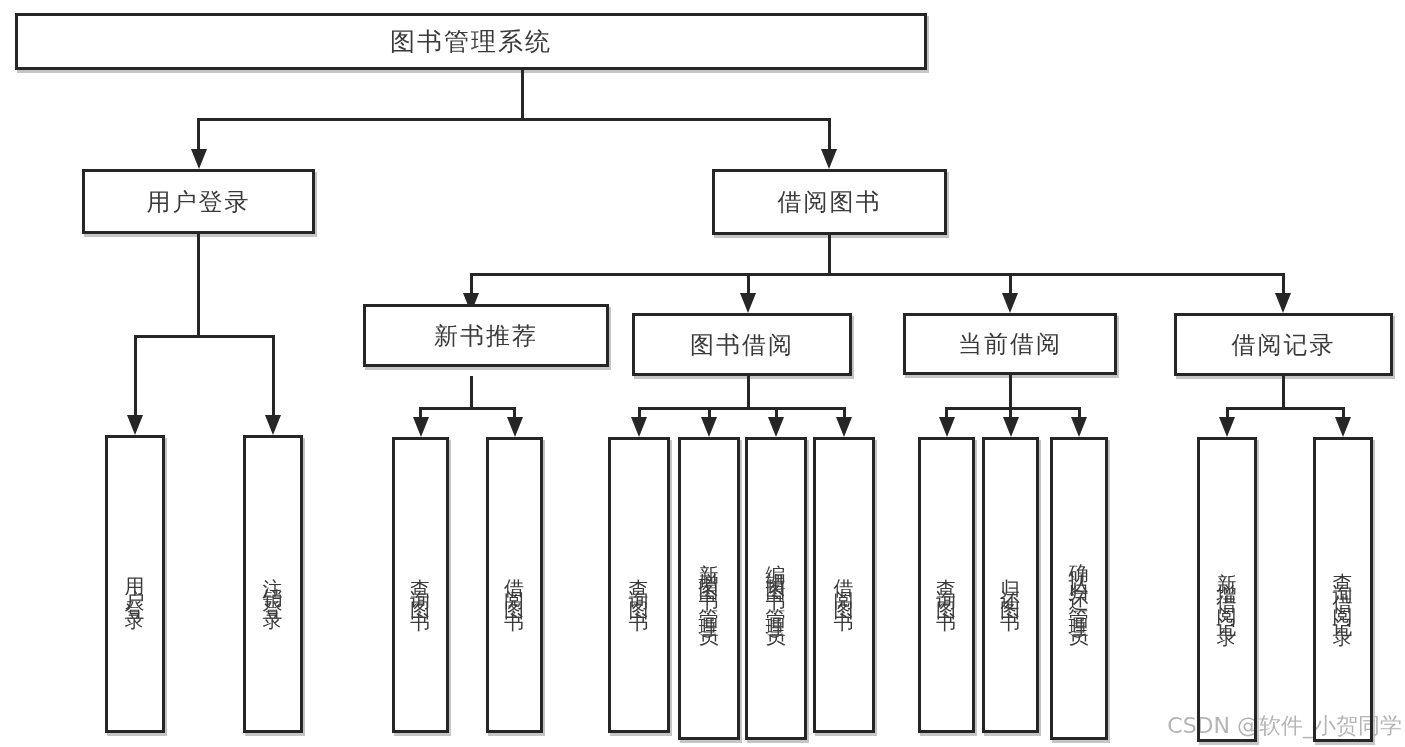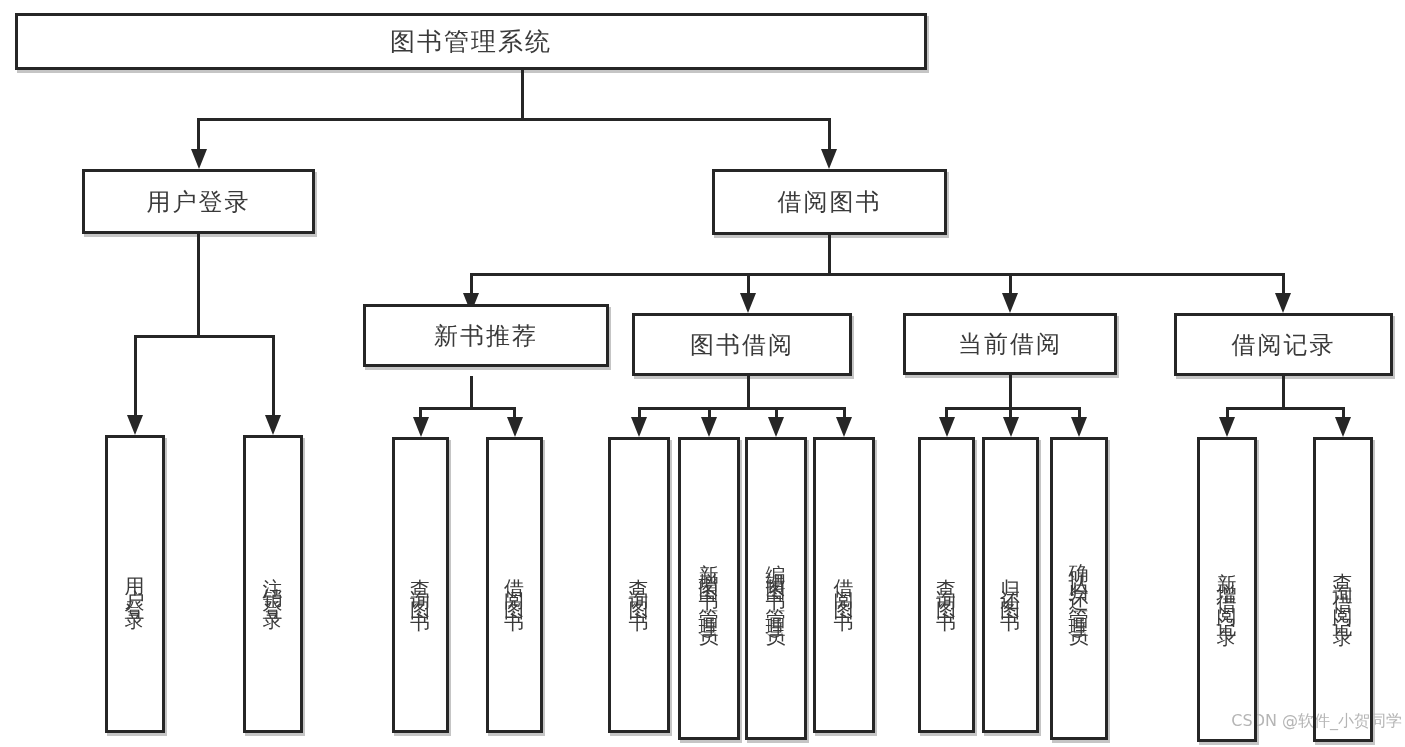--- a/index.html
+++ b/index.html
@@ -43,21 +43,21 @@
     position: absolute;
     width: 0; height: 0;
     border-left: 8px solid transparent;
     border-right: 8px solid transparent;
     border-top: 20px solid #262626;
   }
   .watermark {
     position: absolute;
     top: 711px;
     right: 3px;
-    font-size: 16px;
+    font-size: 22px;
     color: #b5b5b5;
     mix-blend-mode: darken;
     z-index: 50;
     white-space: nowrap;
   }
 </style>
 </head>
 <body>
 
 <div class="canvas">

